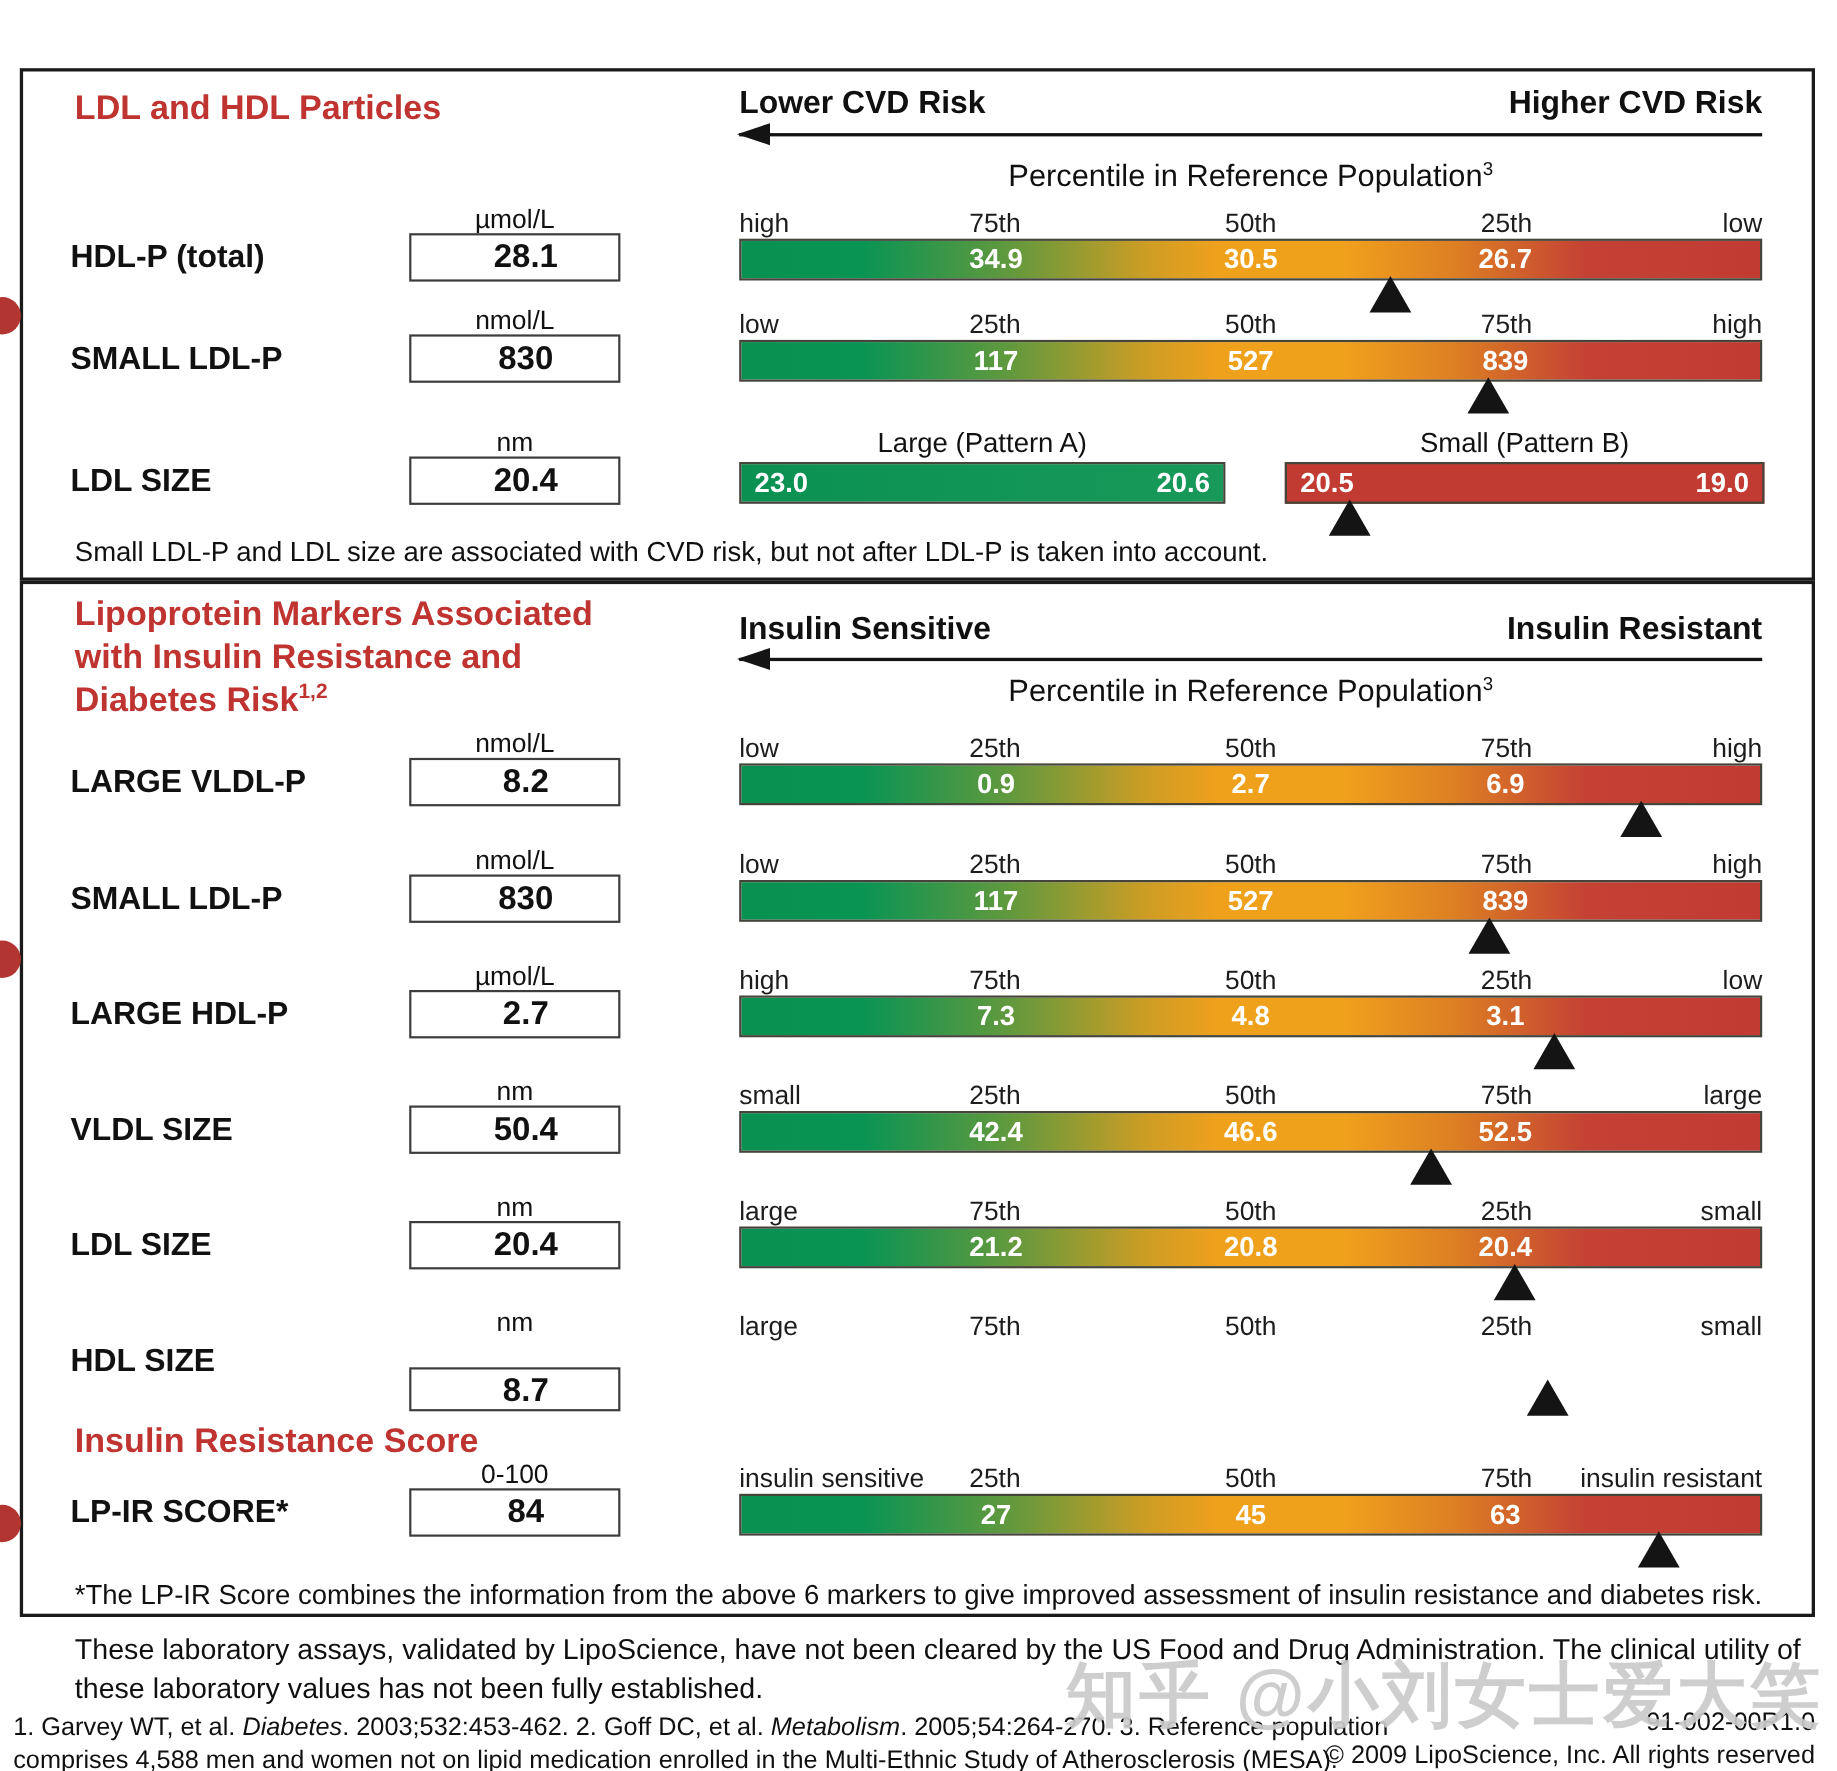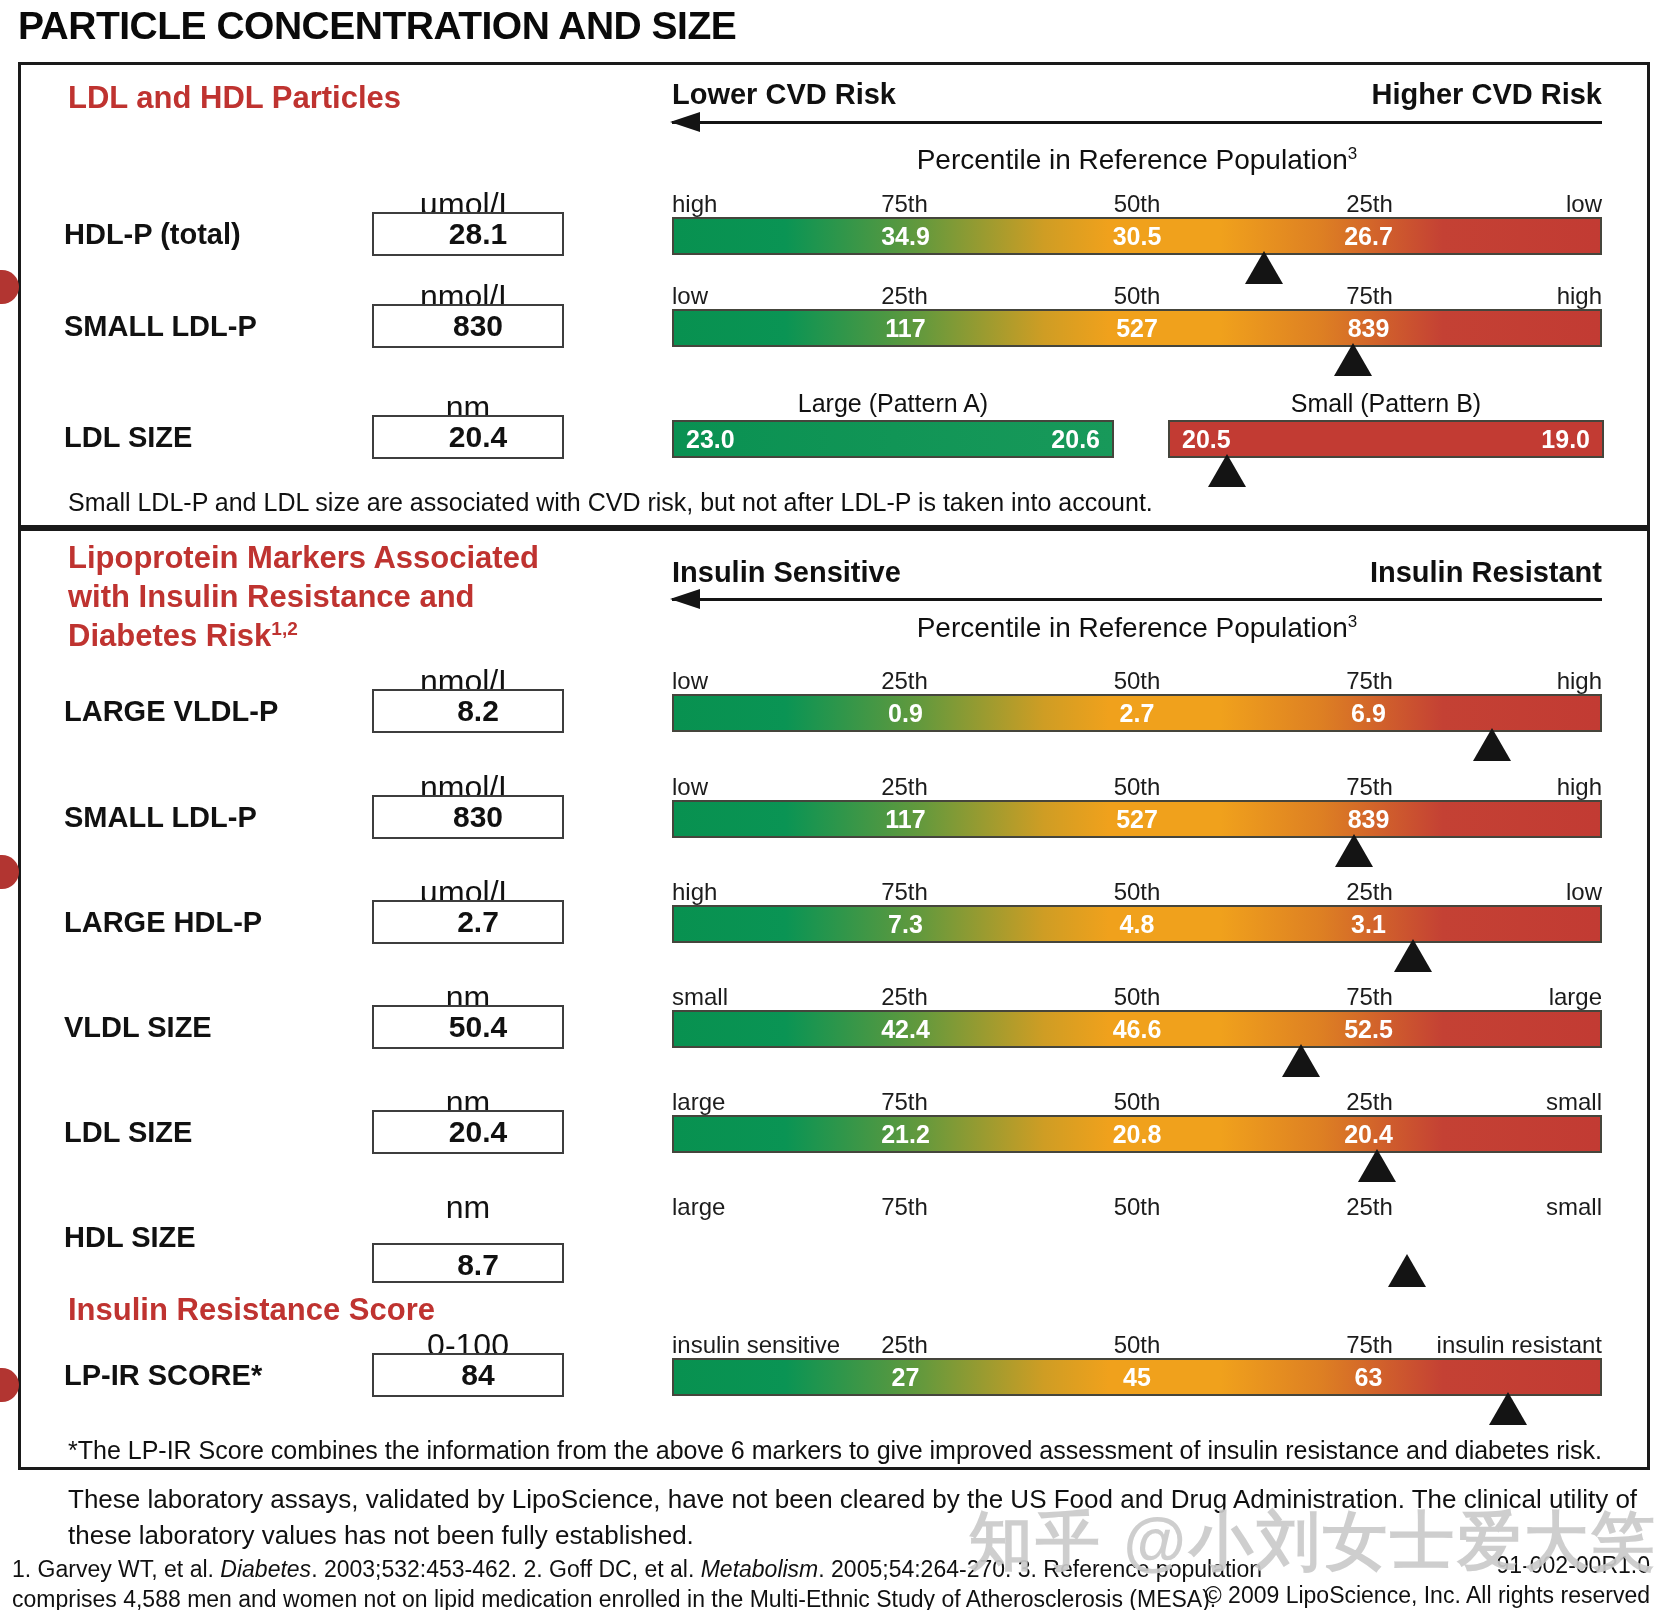--- a/index.html
+++ b/index.html
@@ -10,21 +10,21 @@
   .sec-box{border:3px solid #1a1a1a;background:transparent;}
   #box1{left:18px;top:62px;width:1632px;height:466px;}
   #box2{left:18px;top:528px;width:1632px;height:942px;}
   .sec-heading{font-size:31px;font-weight:bold;color:#bf3330;white-space:nowrap;}
   .sec-heading sup{font-size:19px;}
   .axis-label{font-size:29px;font-weight:bold;white-space:nowrap;color:#101010;}
   .axis-arrow-line{height:3px;background:#141414;}
   .axis-arrow-head{width:0;height:0;border-top:10px solid transparent;border-bottom:10px solid transparent;border-right:30px solid #141414;}
   .axis-subtitle{font-size:28px;text-align:center;color:#101010;white-space:nowrap;}
   .axis-subtitle sup{font-size:17px;}
-  .unit{font-size:32px;text-align:center;white-space:nowrap;}
+  .unit{font-size:24px;text-align:center;white-space:nowrap;}
   .value-box{border:2px solid #3d3d3d;background:#fff;font-size:30px;font-weight:bold;text-align:center;line-height:40px;padding-left:20px;}
   .row-label{font-size:29px;font-weight:bold;white-space:nowrap;}
   .ticks{height:26px;font-size:24px;color:#1c1c1c;}
   .ticks span{position:absolute;top:0;white-space:nowrap;}
   .grad-bar{height:38px;border:2px solid #45453c;
     background:linear-gradient(90deg,#089150 0%,#0a9454 12%,#66993c 27%,#cf9d24 40%,#f0a11c 47%,#f0a11c 59%,#dd7f23 70%,#c44134 83%,#c23b33 100%);}
   .grad-bar span{position:absolute;top:0;line-height:34px;color:#fff;font-weight:bold;font-size:25px;transform:translateX(-50%);}
   .solid-bar{height:38px;border:2px solid #45453c;font-size:25px;font-weight:bold;color:#fff;}
   .solid-bar span{position:absolute;top:0;line-height:34px;}
   .solid-bar .lv{left:12px;}
@@ -37,21 +37,20 @@
   .red-dot{width:34px;height:34px;border-radius:50%;background:#b23531;left:-15px;}
   .disclaimer{font-size:26px;white-space:nowrap;color:#101010;}
   .refs{font-size:23px;white-space:nowrap;color:#101010;}
   .footer-right{font-size:23px;text-align:right;white-space:nowrap;color:#101010;}
   .watermark{font-size:64px;font-weight:bold;color:rgba(202,202,202,0.92);text-align:center;letter-spacing:3px;z-index:9;white-space:nowrap;}
 </style>
 </head>
 <body>
 
 <div class="page" id="page">
-  <h1 class="abs title">PARTICLE CONCENTRATION AND SIZE</h1>
 
   <div class="abs sec-box" id="box1"></div>
   <div class="abs sec-box" id="box2"></div>
 
   <div class="abs red-dot" style="top:270px;"></div>
   <div class="abs red-dot" style="top:855px;"></div>
   <div class="abs red-dot" style="top:1368px;"></div>
 
   <div class="abs disclaimer" style="left:68px;top:1484px;">These laboratory assays, validated by LipoScience, have not been cleared by the US Food and Drug Administration. The clinical utility of</div>
   <div class="abs disclaimer" style="left:68px;top:1520px;">these laboratory values has not been fully established.</div>

